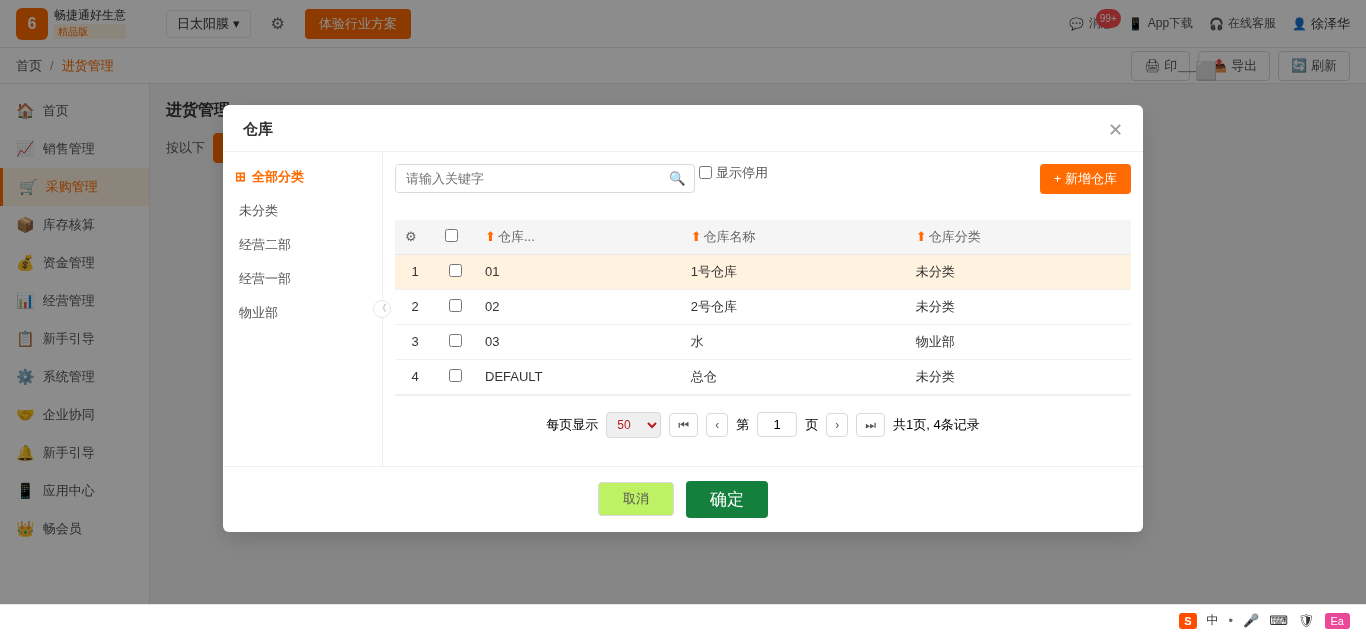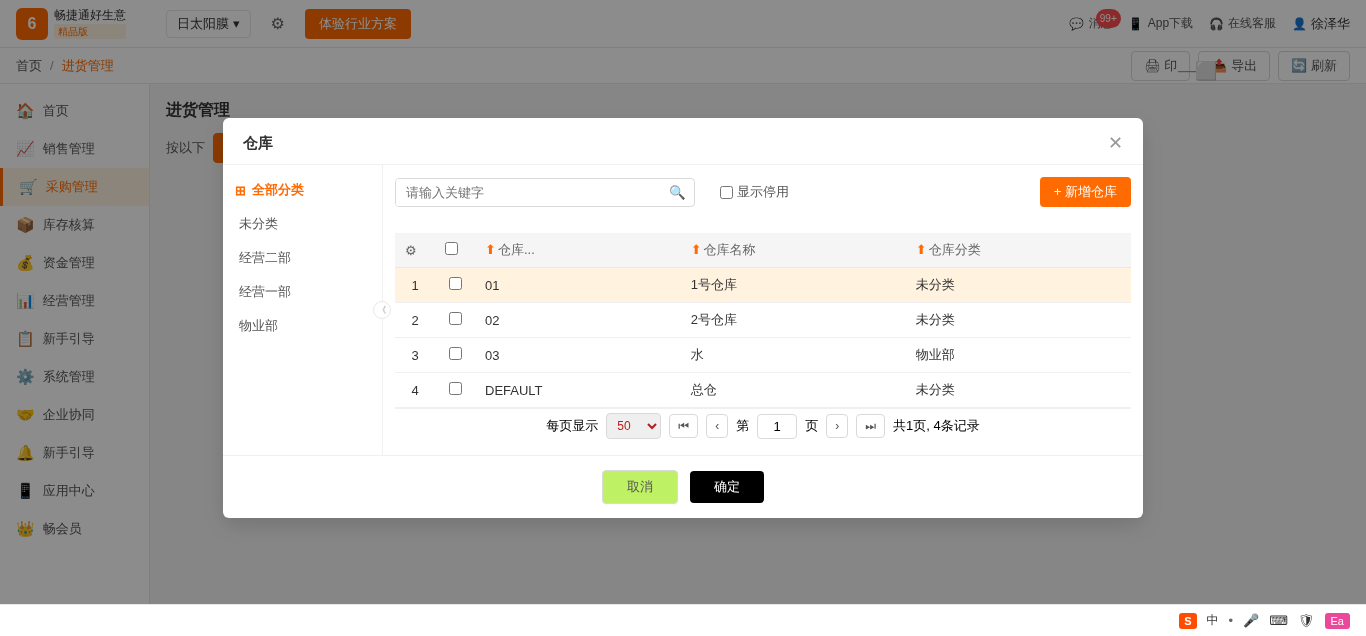--- a/index.html
+++ b/index.html
@@ -161,21 +161,21 @@
 
     
     .table-panel {
       flex: 1;
       display: flex;
       flex-direction: column;
       padding: 12px;
       overflow: hidden;
     }
     .table-toolbar {
-      display: flex; align-items: center; gap: 25px; margin-bottom: 26px;
+      display: flex; align-items: flex-start; gap: 4px; margin-bottom: 26px;
     }
     .search-box {
       display: flex; align-items: center;
       border: 1px solid #d9d9d9; border-radius: 4px;
       overflow: hidden; flex: 1; max-width: 300px;
     }
     .search-input {
       border: none; outline: none; padding: 6px 10px;
       font-size: 13px; flex: 1; color: #333;
     }
@@ -202,36 +202,36 @@
       color: #333;
     }
     .data-table tr.highlighted td { background: #fff3e0; }
     .row-num { color: #666; text-align: center; }
     .th-center { text-align: center; }
     .sort-icon { color: #ff6b00; margin-right: 2px; }
 
     
     .pagination {
       display: flex; align-items: center; justify-content: center;
-      gap: 8px; padding: 4px 0; margin-top: auto;
+      gap: 8px; padding: 16px 0; margin-top: auto;
       border-top: 1px solid #f0f0f0;
     }
     .page-btn { border: 1px solid #d9d9d9; background: #fff; border-radius: 4px; padding: 4px 8px; cursor: pointer; color: #555; font-size: 12px; }
     .page-btn:disabled { color: #ccc; cursor: not-allowed; }
     .page-input { border: 1px solid #d9d9d9; border-radius: 4px; width: 40px; padding: 4px 6px; text-align: center; font-size: 13px; }
     .per-page-select { border: 1px solid #d9d9d9; border-radius: 4px; padding: 4px 6px; font-size: 12px; color: #b91c1c; }
 
     
     .modal-footer {
       display: flex; align-items: center; justify-content: center;
       gap: 12px; padding: 14px 20px;
       border-top: 1px solid #f0f0f0;
     }
     .cancel-btn { border: 1px solid #d9d9d9; background: #bef264; border-radius: 4px; padding: 7px 24px; cursor: pointer; font-size: 13px; color: #555; }
-    .confirm-btn { background: #000000; color: #fff; border: none; border-radius: 4px; padding: 7px 24px; cursor: pointer; font-size: 13px; }
+    .confirm-btn { background: #15803d; color: #fff; border: none; border-radius: 4px; padding: 7px 24px; cursor: pointer; font-size: 17px; }
 
     .checkbox-cell { text-align: center; }
     input[type=checkbox] { cursor: pointer; }
 
     
     .status-bar {
       position: fixed; bottom: 0; left: 0; right: 0;
       height: 32px; background: #fff;
       border-top: 1px solid #e8e8e8;
       display: flex; align-items: center; justify-content: flex-end;

